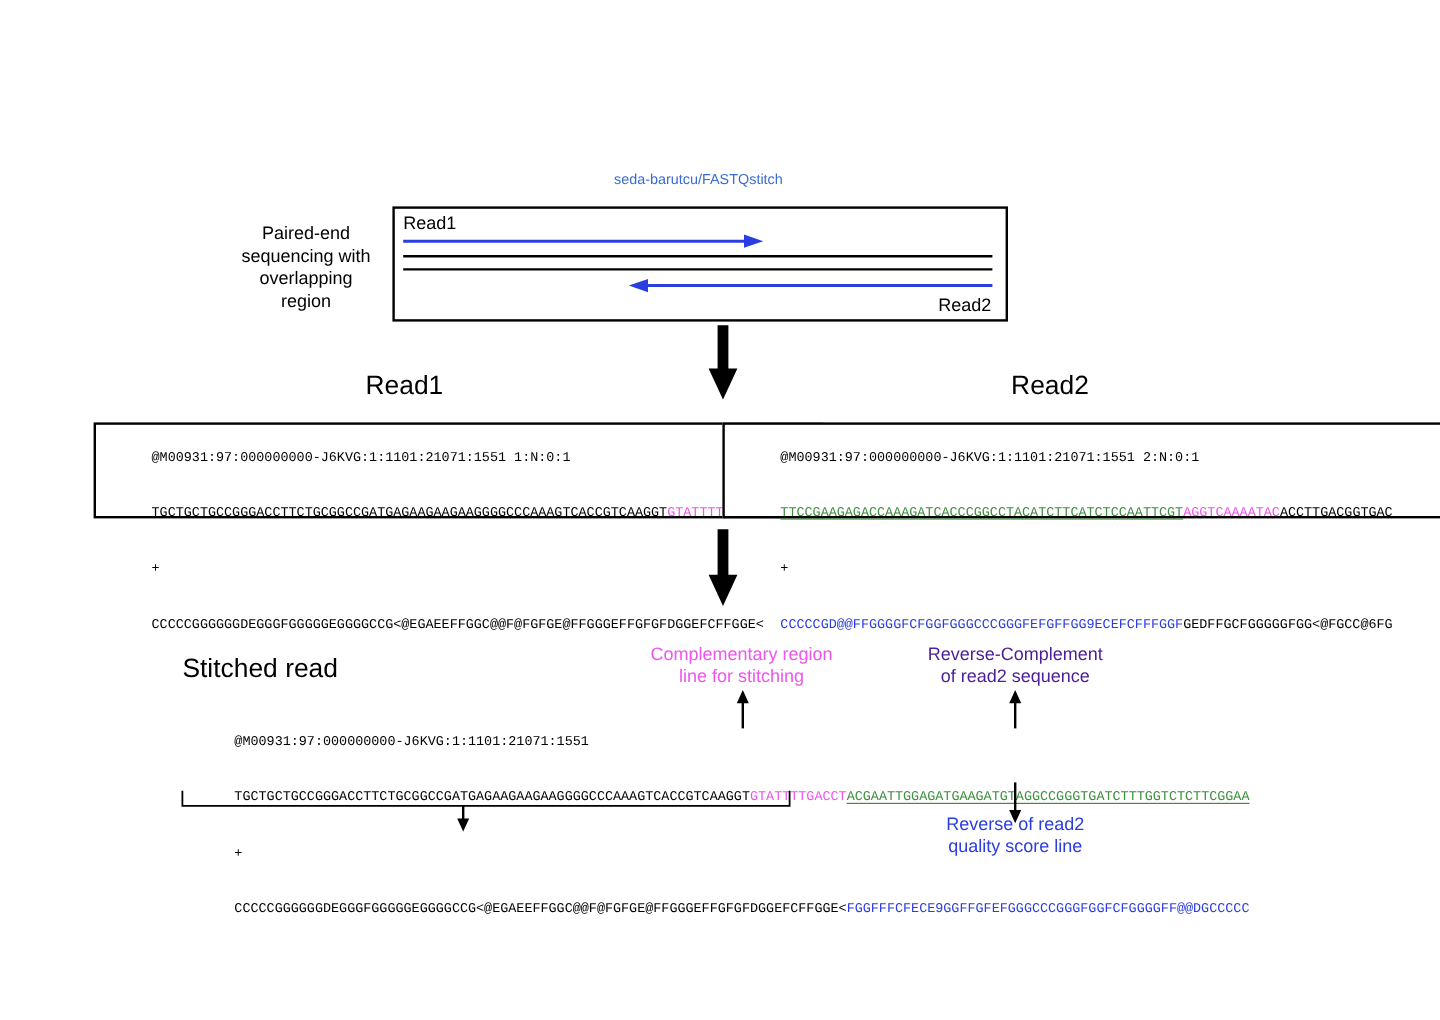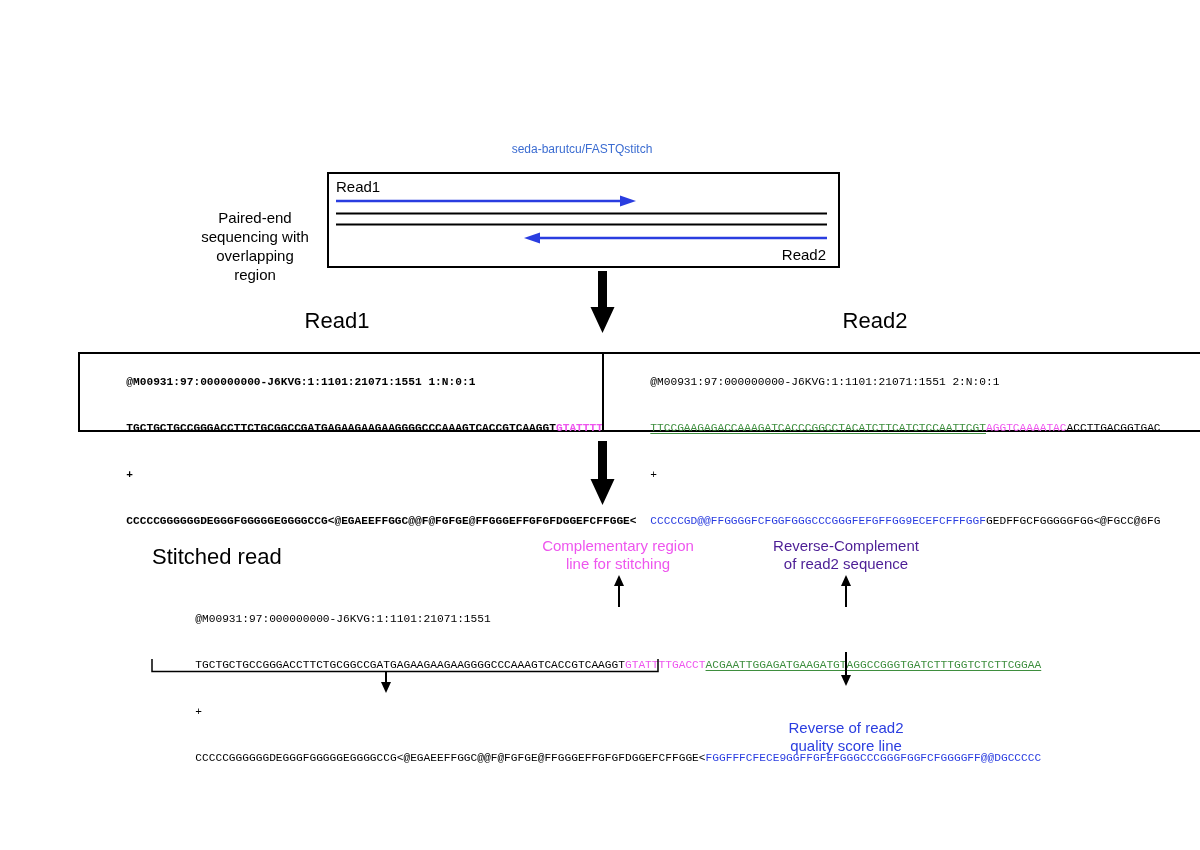--- a/index.html
+++ b/index.html
@@ -5,21 +5,21 @@
   html,body { margin:0; padding:0; background:#fff; }
   .canvas {
     position:relative; width:1200px; height:850px; background:#ffffff;
     font-family:"Liberation Sans", sans-serif; color:#000; overflow:hidden;
   }
   .abs { position:absolute; }
   .center { text-align:center; }
   .prelines { white-space:pre-line; }
 
   .diagram-title { font-size:12px; color:#3b6cd1; }
-  .side-label { font-size:15px; line-height:19px;margin-top:23px; }
+  .side-label { font-size:15px; line-height:19px; }
   .big-heading { font-size:22px; }
   .anno { font-size:15px; line-height:17.5px; }
   .anno-magenta { color:#ee55ee; }
   .anno-green { color:#4c1d95; }
   .anno-blue { color:#2a3de0; }
   .inbox-label { font-size:15px; }
 
   .overview-box {
     left:327px; top:172px; width:509px; height:92px;
     border:2px solid #000; background:#fff;
@@ -50,21 +50,21 @@
 region</div>
 
   <div class="abs overview-box">
     <div class="abs inbox-label" style="left:7px; top:4px;">Read1</div>
     <div class="abs inbox-label" style="right:12px; bottom:3px;">Read2</div>
   </div>
 
   <div class="abs big-heading center" style="left:267px; top:308px; width:140px;">Read1</div>
   <div class="abs big-heading center" style="left:805px; top:308px; width:140px;">Read2</div>
 
-  <div class="abs fastq-box" style="left:78px; top:352px; width:608px; height:80px;font-weight:bold;">
+  <div class="abs fastq-box" style="left:78px; top:352px; width:608px; height:80px;">
     <div class="mono-line">
       <span>@M00931:97:000000000-J6KVG:1:1101:21071:1551 1:N:0:1</span>
     </div>
     <div class="mono-line">
       <span>TGCTGCTGCCGGGACCTTCTGCGGCCGATGAGAAGAAGAAGGGGCCCAAAGTCACCGTCAAGGT</span><span class="c-magenta">GTATTTTGACCT</span>
     </div>
     <div class="mono-line">
       <span>+</span>
     </div>
     <div class="mono-line">
@@ -102,21 +102,21 @@
       <span>TGCTGCTGCCGGGACCTTCTGCGGCCGATGAGAAGAAGAAGGGGCCCAAAGTCACCGTCAAGGT</span><span class="c-magenta">GTATTTTGACCT</span><span class="c-green-u">ACGAATTGGAGATGAAGATGTAGGCCGGGTGATCTTTGGTCTCTTCGGAA</span>
     </div>
     <div class="mono-line">
       <span>+</span>
     </div>
     <div class="mono-line">
       <span>CCCCCGGGGGGDEGGGFGGGGGEGGGGCCG&lt;@EGAEEFFGGC@@F@FGFGE@FFGGGEFFGFGFDGGEFCFFGGE&lt;</span><span class="c-blue">FGGFFFCFECE9GGFFGFEFGGGCCCGGGFGGFCFGGGGFF@@DGCCCCC</span>
     </div>
   </div>
 
-  <div class="abs anno anno-blue center prelines" style="left:741px; top:679px; width:210px;margin-top:40px;">Reverse of read2
+  <div class="abs anno anno-blue center prelines" style="left:741px; top:679px; width:210px;">Reverse of read2
 quality score line</div>
 
   <svg class="overlay" width="1200" height="850" viewBox="0 0 1200 850">
 
     <g>
       <line x1="336" y1="201" x2="622" y2="201" stroke="#2a3de0" stroke-width="2.5"></line>
       <polygon points="636,201 620,195.5 620,206.5" fill="#2a3de0"></polygon>
     </g>
 
     <line x1="336" y1="213.5" x2="827" y2="213.5" stroke="#000" stroke-width="2"></line>

